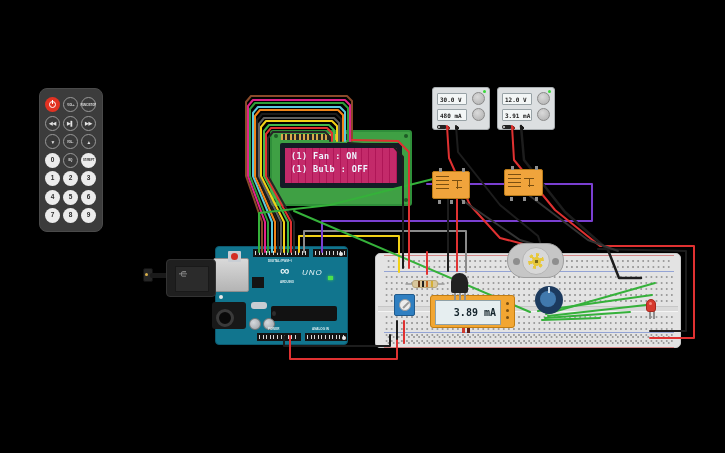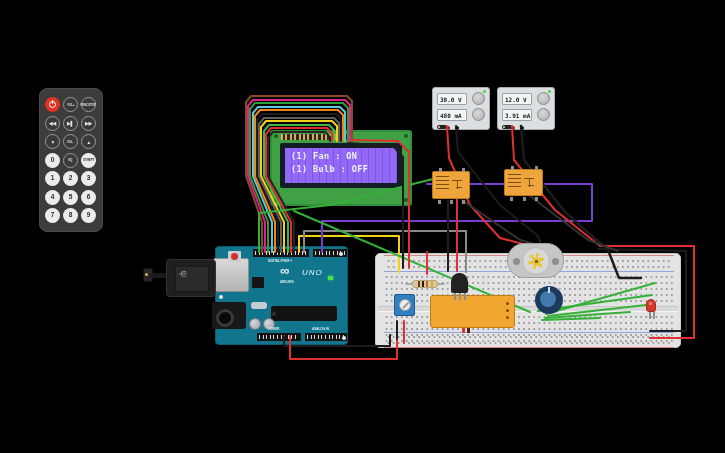--- a/index.html
+++ b/index.html
@@ -23,21 +23,21 @@
   .pwr{position:relative;width:7px;height:7px;border:1.2px solid #fff;border-radius:50%;}
   .pwr::after{content:'';position:absolute;left:2px;top:-2.5px;width:1.4px;height:4px;background:#fff;}
 
   
   #lcd{left:270px;top:130px;width:142px;height:76px;background:#3fa044;border:2px solid #2f8f3a;
        border-radius:3px;z-index:3;}
   .lcd-screw{width:4px;height:4px;border-radius:50%;background:#1e5c26;}
   #lcd-pins{left:9px;top:2px;width:70px;height:6px;background:#222;
             background-image:repeating-linear-gradient(90deg,#d8aa4a 0 2px,#262626 2px 4.4px);}
   #lcd-bezel{left:8px;top:11px;width:122px;height:45px;background:#141c26;border-radius:2px;}
-  #lcd-blue{left:5px;top:5px;width:112px;height:35px;background:#8b5cf6;overflow:hidden;}
+  #lcd-blue{left:5px;top:5px;width:112px;height:35px;background:#be185d;overflow:hidden;}
   #lcd-blue::before{content:'';position:absolute;inset:0;
       background:repeating-linear-gradient(90deg,rgba(255,255,255,.08) 0 6px,rgba(0,0,20,.08) 6px 7px);}
   .lcd-line{position:absolute;left:6px;font-family:"DejaVu Sans Mono",monospace;font-size:8.5px;
             font-weight:bold;color:#eef4ff;letter-spacing:.4px;white-space:pre;}
 
   
   .psu{width:58px;height:43px;background:#dcdfe1;border:1px solid #a8adb0;border-radius:3px;z-index:3;}
   .psu-led{left:50px;top:2px;width:3px;height:3px;border-radius:50%;background:#39d839;}
   .psu-disp{left:4px;width:30px;height:12px;background:#f3f6f6;border:1px solid #98a2a6;border-radius:1px;
             font-size:6px;font-weight:bold;color:#222;line-height:11px;padding-left:2px;
@@ -341,20 +341,21 @@
     <div class="abs relay-text"></div>
     <div class="abs relay-schem"></div>
     <div class="abs rpin" style="left:6px;top:-4px;"></div>
     <div class="abs rpin" style="left:30px;top:-4px;"></div>
     <div class="abs rpin" style="left:5px;top:27px;"></div>
     <div class="abs rpin" style="left:18px;top:27px;"></div>
     <div class="abs rpin" style="left:30px;top:27px;"></div>
   </div>
 
   <div class="abs" id="ammeter">
+    <div class="abs" id="ammeter-disp">3.89 mA</div>
     <div class="abs am-dot" style="top:6px;"></div>
     <div class="abs am-dot" style="top:13px;"></div>
     <div class="abs am-dot" style="top:20px;"></div>
     <div class="abs am-lead" style="left:31px;background:#cf3b2e;"></div>
     <div class="abs am-lead" style="left:36px;background:#5e1a12;"></div>
   </div>
 
   <div class="abs" id="motor">
     <div class="abs" id="motor-inner"></div>
     <div class="abs motor-dot" style="left:5px;"></div>

